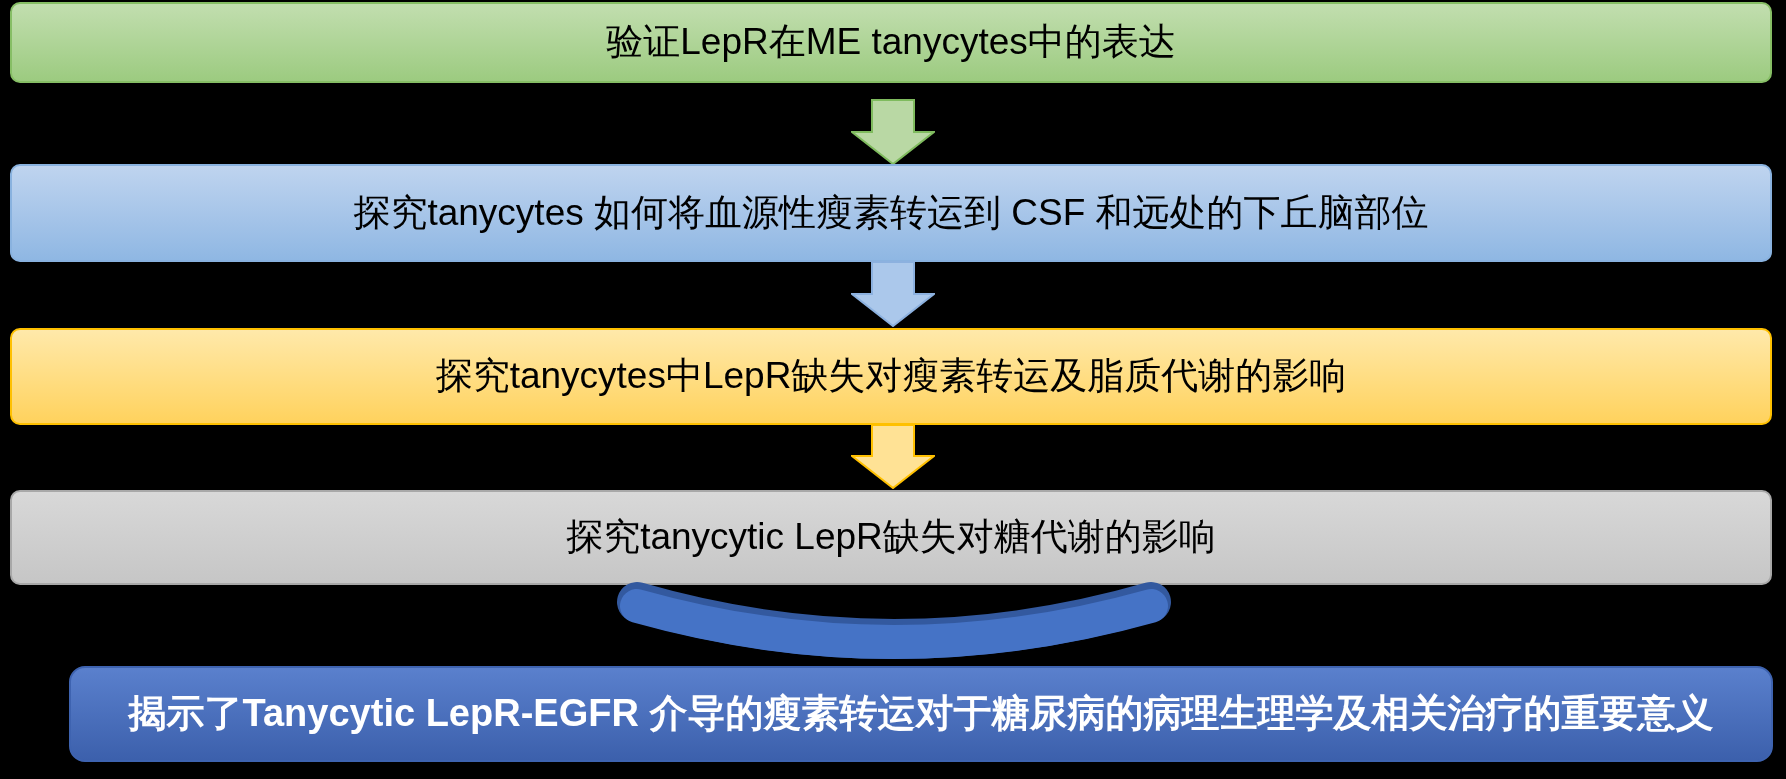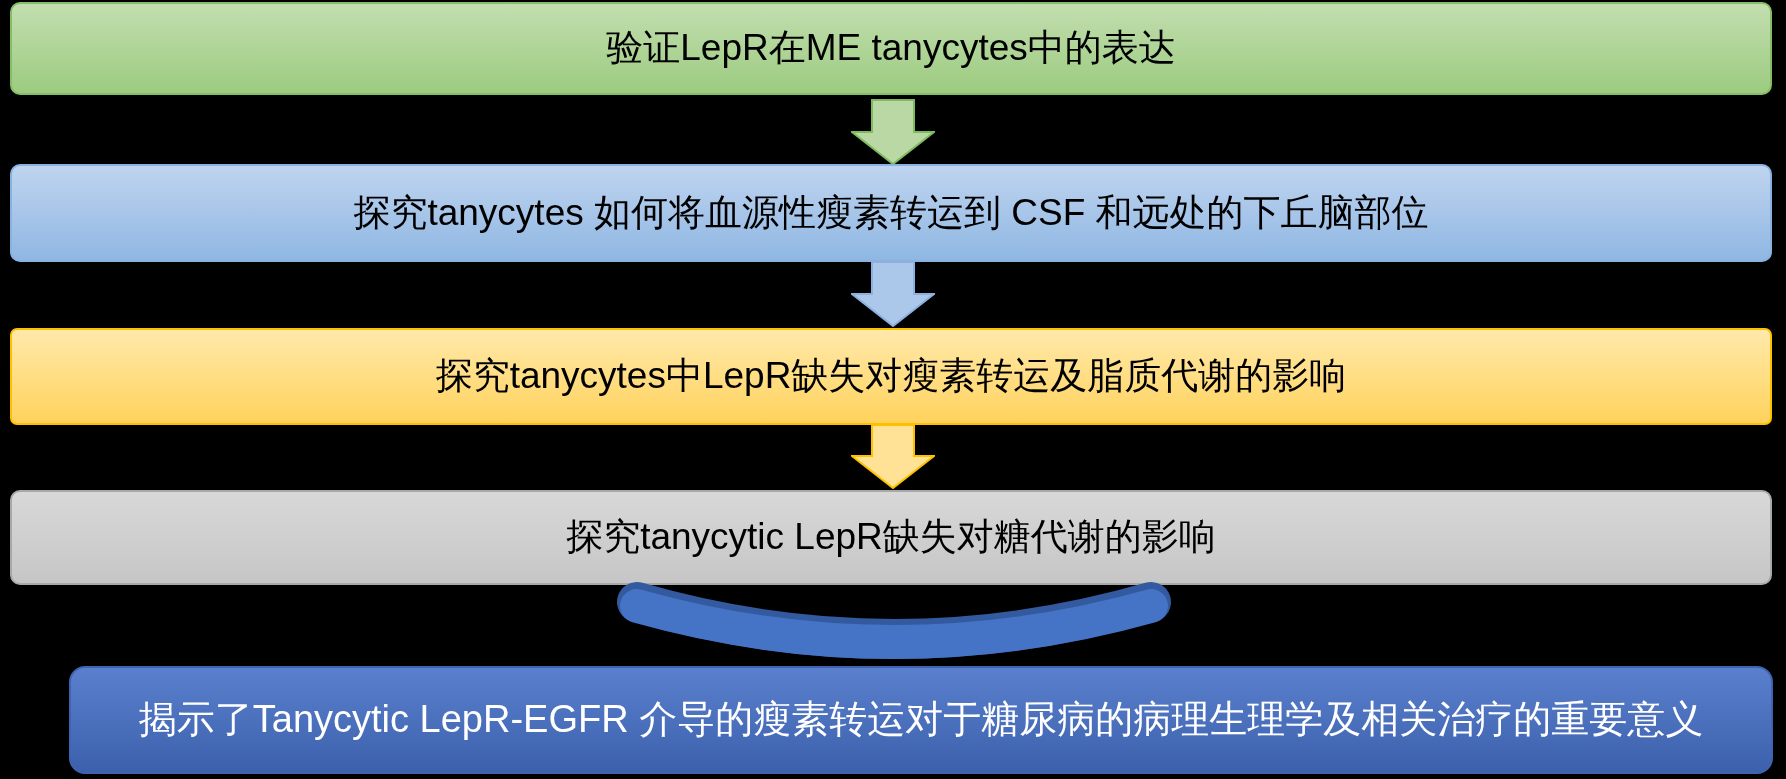--- a/index.html
+++ b/index.html
@@ -22,31 +22,32 @@
     border: 2px solid transparent;
     border-radius: 10px;
     display: flex;
     align-items: center;
     justify-content: center;
     text-align: center;
     font-size: 37px;
     box-sizing: border-box;
     line-height: 1.15;
   }
-  .step-1 { top: 2px;   height: 93px; }
+  .step-1 { top: 2px;   height: 81px; }
   .step-2 { top: 164px; height: 98px; }
   .step-3 { top: 328px; height: 97px; }
   .step-4 { top: 490px; height: 95px; }
   .step-5 {
     top: 666px;
     left: 69px;
     width: 1704px;
-    height: 108px;
+    height: 96px;
     border-radius: 16px;
     font-size: 38px;
+    font-weight: bold;
   }
   .connector {
     position: absolute;
     display: block;
   }
   .arrow-1 { left: 851px; top: 99px;  width: 84px; height: 66px; }
   .arrow-2 { left: 851px; top: 261px; width: 84px; height: 66px; }
   .arrow-3 { left: 851px; top: 424px; width: 84px; height: 65px; }
   .curved-connector { left: 613px; top: 592px; width: 562px; height: 72px; overflow: visible; }
 </style>
@@ -64,21 +65,21 @@
   </svg>
 
   <div class="flow-step step-2" style="background: linear-gradient(rgb(191, 212, 239), rgb(143, 183, 227)); border-color: rgb(137, 178, 223); color: rgb(0, 0, 0); align-items: center;">
     <span>探究tanycytes 如何将血源性瘦素转运到 CSF 和远处的下丘脑部位</span>
   </div>
 
   <svg class="connector arrow-2" viewBox="0 0 84 66">
     <polygon class="arrow-shape" points="21,1 63,1 63,33 83,33 42,65 1,33 21,33" stroke-width="2" stroke-linejoin="miter" fill="#ABC8EB" stroke="#8CB1DF"></polygon>
   </svg>
 
-  <div class="flow-step step-3" style="background: linear-gradient(rgb(255, 233, 170), rgb(255, 210, 93)); border-color: rgb(255, 192, 0); color: rgb(0, 0, 0); border-radius: 7px;">
+  <div class="flow-step step-3" style="background: linear-gradient(rgb(255, 233, 170), rgb(255, 210, 93)); border-color: rgb(255, 192, 0); color: rgb(0, 0, 0);">
     <span>探究tanycytes中LepR缺失对瘦素转运及脂质代谢的影响</span>
   </div>
 
   <svg class="connector arrow-3" viewBox="0 0 84 65">
     <polygon class="arrow-shape" points="21,1 63,1 63,32 83,32 42,64 1,32 21,32" stroke-width="2" stroke-linejoin="miter" fill="#FFE295" stroke="#FFC000"></polygon>
   </svg>
 
   <div class="flow-step step-4" style="background: linear-gradient(rgb(216, 216, 216), rgb(198, 198, 198)); border-color: rgb(168, 168, 168); color: rgb(0, 0, 0);">
     <span>探究tanycytic LepR缺失对糖代谢的影响</span>
   </div>

